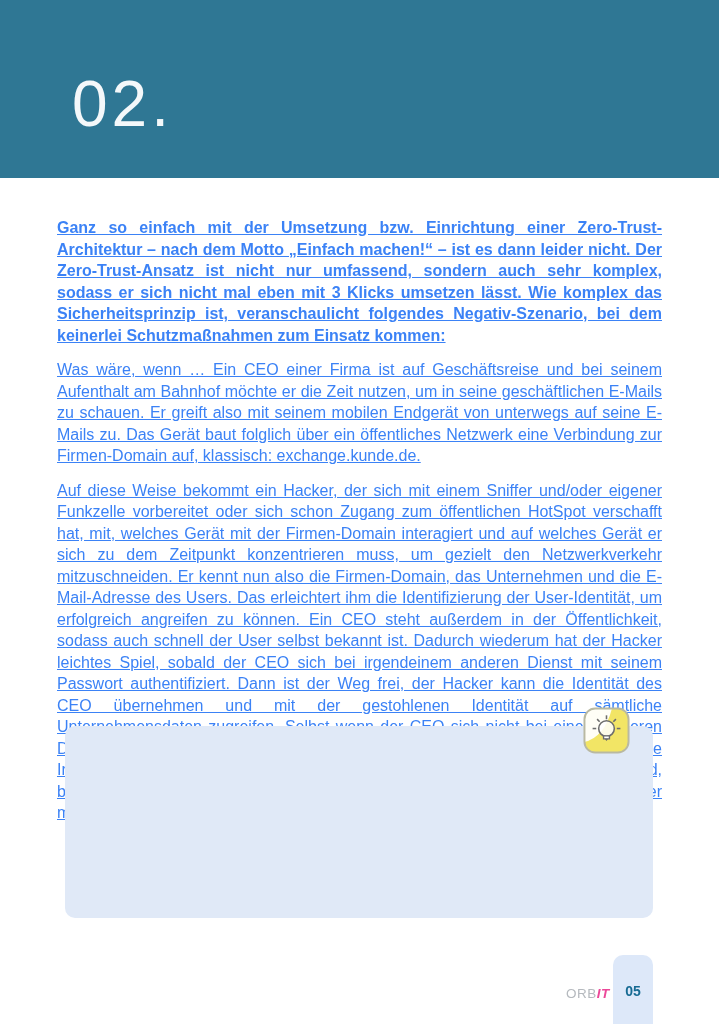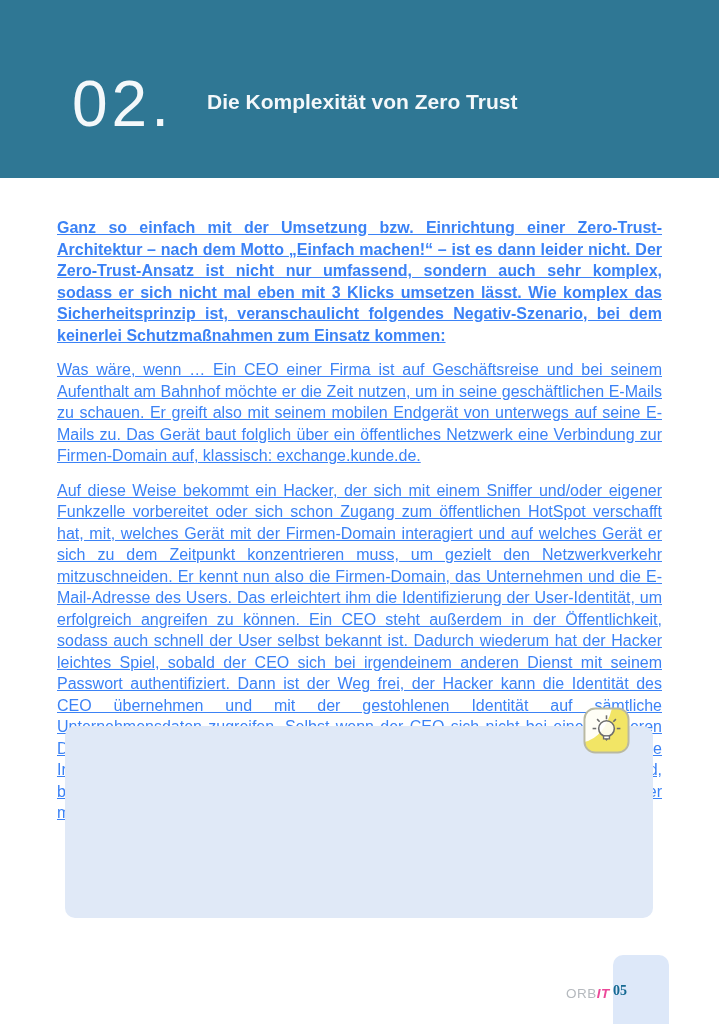--- a/index.html
+++ b/index.html
@@ -96,42 +96,42 @@
     font-weight: 700;
     letter-spacing: 0.5px;
     white-space: nowrap;
   }
   .logo .gray { color: #b5b9be; font-weight: 400; }
   .logo .blue { color: #ec4899; font-style: italic; }
 
   .page-strip {
     position: absolute;
     left: 613px; top: 955px;
-    width: 56px; height: 69px;
+    width: 40px; height: 69px;
     background: #dde8f9;
     border-radius: 10px 10px 0 0;
-    font-family: Liberation Serif, serif;
+    text-align: center;
   }
   .page-number {
     display: inline-block;
     margin-top: 28px;
     color: #166a93;
     font-size: 14px;
     font-weight: 700;
   }
 </style>
 </head>
 <body>
 
 <div class="page">
 
   <header class="band">
     <div class="chapter-num">02.</div>
     <h1 class="chapter-title">
-      <span>Die Komplexität von Zero Trust</span><br>
+      <br>
     </h1>
   </header>
 
   <main class="content">
     <p class="para bold">Ganz so einfach mit der Umsetzung bzw. Einrichtung einer Zero-Trust-Architektur – nach dem Motto „Einfach machen!“ – ist es dann leider nicht. Der Zero-Trust-Ansatz ist nicht nur umfassend, sondern auch sehr komplex, sodass er sich nicht mal eben mit 3 Klicks umsetzen lässt. Wie komplex das Sicherheitsprinzip ist, veranschaulicht folgendes Negativ-Szenario, bei dem keinerlei Schutzmaßnahmen zum Einsatz kommen:</p>
     <p class="para">Was wäre, wenn … Ein CEO einer Firma ist auf Geschäftsreise und bei seinem Aufenthalt am Bahnhof möchte er die Zeit nutzen, um in seine geschäftlichen E-Mails zu schauen. Er greift also mit seinem mobilen Endgerät von unterwegs auf seine E-Mails zu. Das Gerät baut folglich über ein öffentliches Netzwerk eine Verbindung zur Firmen-Domain auf, klassisch: exchange.kunde.de.</p>
     <p class="para">Auf diese Weise bekommt ein Hacker, der sich mit einem Sniffer und/oder eigener Funkzelle vorbereitet oder sich schon Zugang zum öffentlichen HotSpot verschafft hat, mit, welches Gerät mit der Firmen-Domain interagiert und auf welches Gerät er sich zu dem Zeitpunkt konzentrieren muss, um gezielt den Netzwerkverkehr mitzuschneiden. Er kennt nun also die Firmen-Domain, das Unternehmen und die E-Mail-Adresse des Users. Das erleichtert ihm die Identifizierung der User-Identität, um erfolgreich angreifen zu können. Ein CEO steht außerdem in der Öffentlichkeit, sodass auch schnell der User selbst bekannt ist. Dadurch wiederum hat der Hacker leichtes Spiel, sobald der CEO sich bei irgendeinem anderen Dienst mit seinem Passwort authentifiziert. Dann ist der Weg frei, der Hacker kann die Identität des CEO übernehmen und mit der gestohlenen Identität auf sämtliche Unternehmensdaten zugreifen. Selbst wenn der CEO sich nicht bei einem anderen Dienst anmelden würde, könnte der Hacker über Social Engineering weitere Informationen und somit Daten über ihn herausfinden (hat er einen Hund, bestimmtes Hobby, Kinder, soziale Kontakte etc.) und über Versuch und Irrtum oder mit Tool-Unterstützung das Passwort ermitteln und hätte Zugang zu allen Daten.</p>
   </main>
 
   <span class="bulb-badge">

